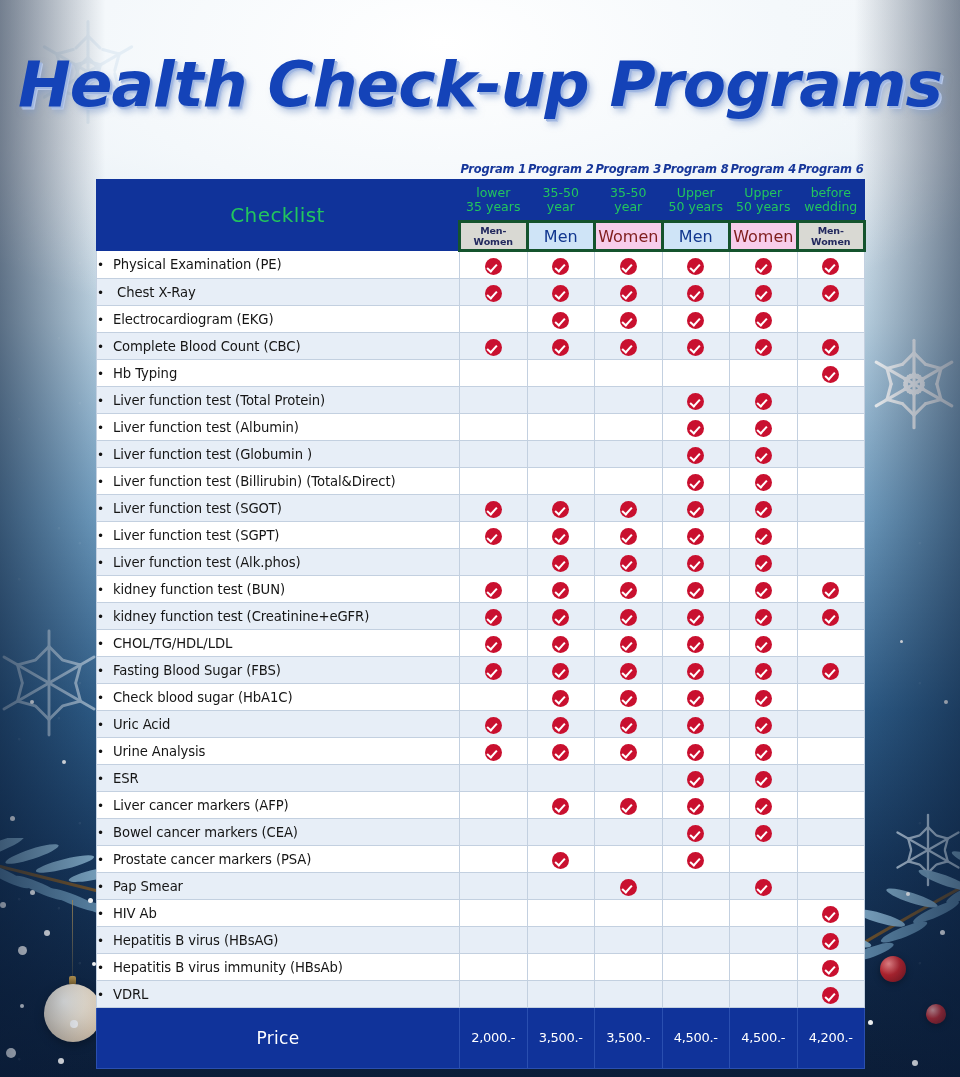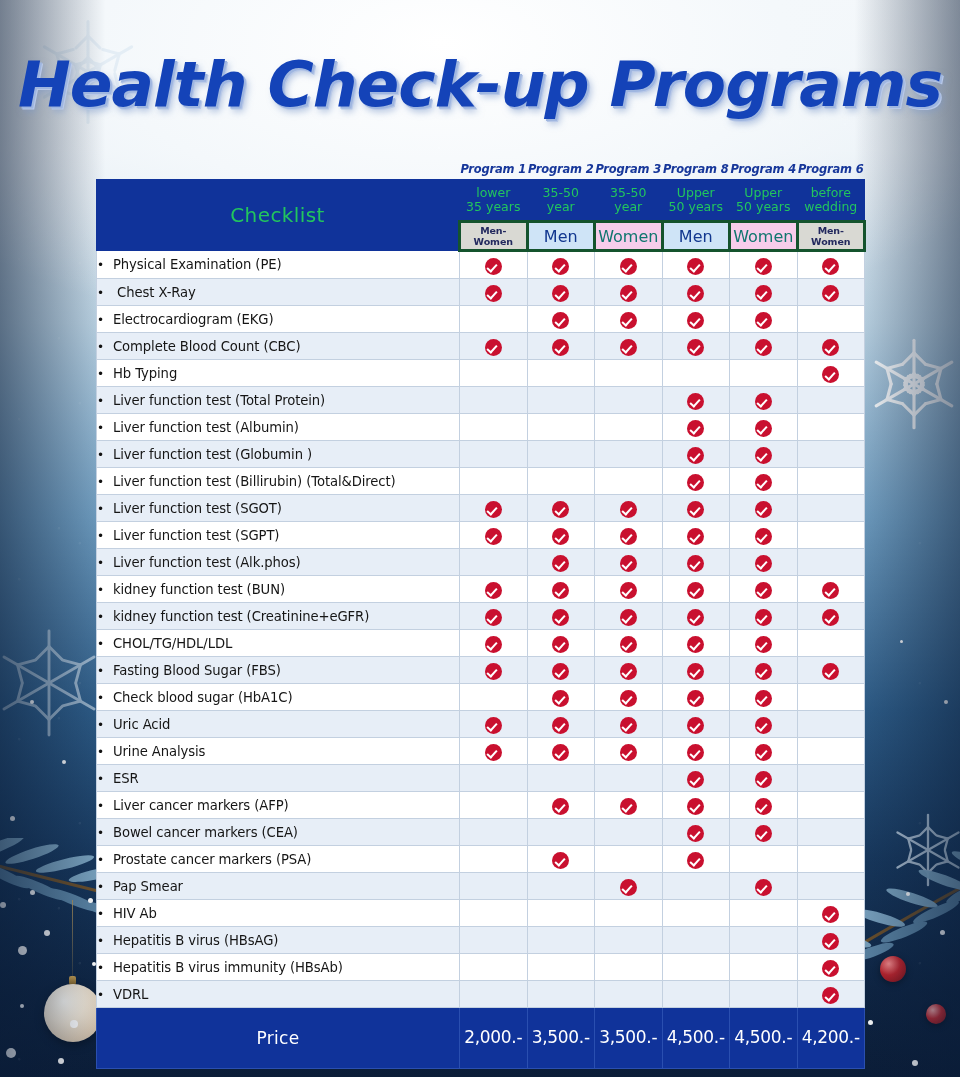--- a/index.html
+++ b/index.html
@@ -87,21 +87,21 @@
     font-size:20px;font-weight:normal;letter-spacing:.4px;padding:6px 0;
   }
   td.age-cell{
     font-size:12.5px;line-height:1.12;padding:6px 2px;font-weight:normal;
   }
 
   
   .sub td{border:3px solid #14532d;text-align:center;padding:2px 1px;vertical-align:middle;}
   td.g-mw{background:#d9d9d3;color:#23295e;font-size:9.5px;font-weight:bold;letter-spacing:-.1px;}
   td.g-men{background:#cfe4f7;color:#12378f;font-size:16px;font-weight:normal;}
-  td.g-women{background:#f7cdeb;color:#0f766e;font-size:16px;font-weight:normal;margin-left:42px;}
+  td.g-women{background:#f7cdeb;color:#7f1d1d;font-size:16px;font-weight:normal;margin-left:42px;}
 
   
   tbody tr.r td{
     border:1px solid #c3d0e0;height:26px;padding:0;vertical-align:middle;
   }
   tbody tr.r.odd td{background:#ffffff;}
   tbody tr.r.even td{background:#e7eef7;}
   td.lbl{
     padding-left:14px;font-size:13.2px;color:#151515;text-align:left;
     white-space:nowrap;letter-spacing:-.1px;
@@ -119,21 +119,21 @@
     border-width:0 2.1px 2.1px 0;transform:rotate(42deg);
   }
 
   
   tr.price td{
     background:#10339a;color:#fff;border:1px solid #2a4fb0;
     height:36px;vertical-align:middle;
   }
   td.price-label{text-align:center;font-size:17px;letter-spacing:.3px;}
   td.price-val{
-    text-align:center;font-size:17px;letter-spacing:-.3px;
+    text-align:center;font-size:13px;letter-spacing:-.3px;
     padding:12px 1px;overflow-wrap:break-word;word-break:break-word;line-height:1.05;
   }
 </style>
 </head>
 <body>
 
 <div id="bg">
   <div class="bg-base"></div>
   <div class="bg-grain"></div>
 

